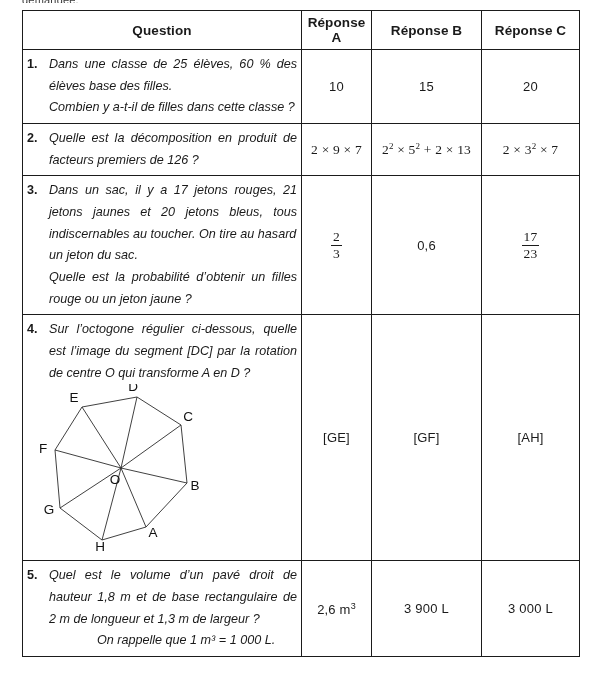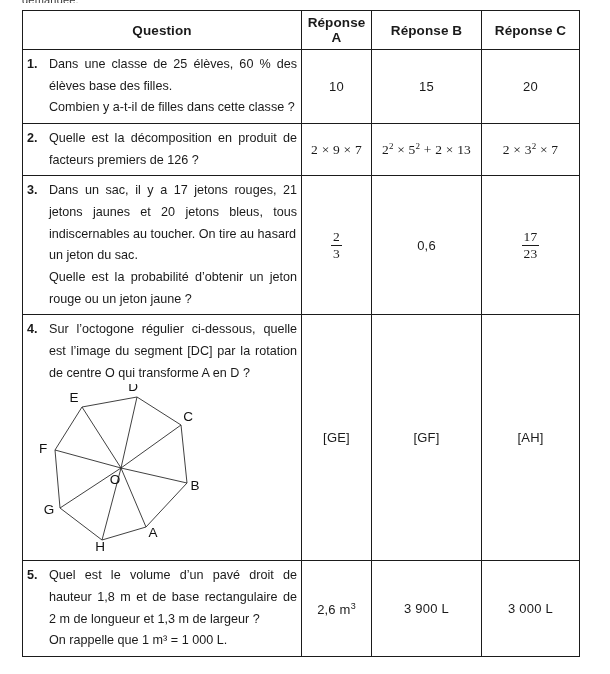--- a/index.html
+++ b/index.html
@@ -68,27 +68,29 @@
   .q-row {
     display: flex;
     align-items: flex-start;
   }
   .q-num {
     font-weight: bold;
     flex: 0 0 20px;
     padding-right: 2px;
   }
   .q-body { flex: 1 1 auto; }
-  .q-line { display: block; }
+  .q-line { display: block; font-style: italic; }
   .q-line.justify {
     text-align: justify;
     text-align-last: justify;
   }
   .q-note {
+    font-style: italic;
     display: block;
+    margin-left: 48px;
   }
 
   td.answer-cell {
     text-align: center;
     font-size: 13px;
     letter-spacing: .2px;
   }
   .math { font-family: "Liberation Serif", serif; font-size: 13.5px; }
   .math sup { font-size: 9px; vertical-align: super; }
   .unit sup { font-size: 9px; vertical-align: super; }
@@ -182,21 +184,21 @@
 
     <tr>
       <td class="question-cell">
         <div class="q-row">
           <span class="q-num">3.</span>
           <span class="q-body">
             <span class="q-line justify">Dans un sac, il y a 17 jetons rouges, 21</span>
             <span class="q-line justify">jetons jaunes et 20 jetons bleus, tous</span>
             <span class="q-line">indiscernables au toucher. On tire au hasard</span>
             <span class="q-line">un jeton du sac.</span>
-            <span class="q-line justify">Quelle est la probabilité d’obtenir un jeton</span>
+            <span class="q-line justify">Quelle est la probabilité d’obtenir un filles</span>
             <span class="q-line">rouge ou un jeton jaune ?</span>
           </span>
         </div>
       </td>
       <td class="answer-cell">
         <span class="frac">
           <span class="num">2</span>
           <span class="den">3</span>
         </span>
       </td>

